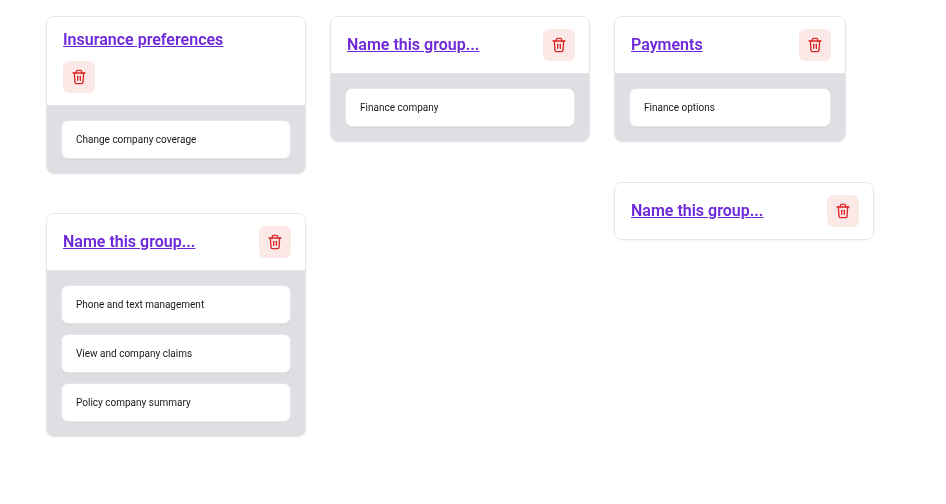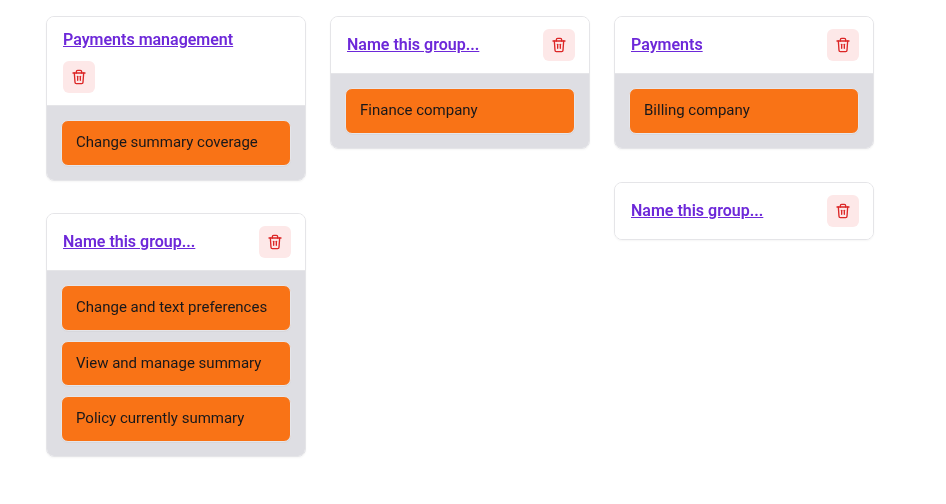--- a/index.html
+++ b/index.html
@@ -66,81 +66,81 @@
     }
     .group-body {
       background: #dedee3;
       padding: 14px;
       border-top: 1px solid #e5e5e8;
       display: flex;
       flex-direction: column;
       gap: 10px;
     }
     .item-card {
-      background: #f97316;
+      background: #ffffff;
       border: 1px solid #e6e6ea;
       border-radius: 7px;
       padding: 12px 14px;
-      font-size: 15px;
+      font-size: 10px;
       color: #18181b;
       line-height: 1.3;
       box-shadow: 0 1px 1px rgba(0,0,0,0.03);
     }
 
     
     #g0 { left: 46px;  top: 16px;  width: 260px; }
     #g1 { left: 46px;  top: 213px; width: 260px; }
     #g2 { left: 330px; top: 16px;  width: 260px; }
-    #g3 { left: 614px; top: 16px;  width: 260px; }
+    #g3 { left: 614px; top: 16px;  width: 232px; }
     #g4 { left: 614px; top: 182px; width: 260px; }
 
     
     #g0 .group-header { align-items: center; }
     #g0 .group-title { width: 100%; }
   </style>
 </head>
 <body>
 
 <div class="canvas">
 
   <div id="g0" class="group-card">
     <div class="group-header">
-      <a class="group-title">Payments management</a>
+      <a class="group-title">Insurance preferences</a>
       <button class="delete-btn">
         <svg viewBox="0 0 24 24">
             <polyline points="3 6 5 6 21 6"></polyline>
             <path d="M19 6l-1 14a2 2 0 0 1-2 2H8a2 2 0 0 1-2-2L5 6"></path>
             <path d="M10 11v6"></path>
             <path d="M14 11v6"></path>
             <path d="M8 6V4a2 2 0 0 1 2-2h4a2 2 0 0 1 2 2v2"></path>
           </svg>
       </button>
     </div>
     <div class="group-body">
-      <div class="item-card">Change summary coverage</div>
+      <div class="item-card">Change company coverage</div>
     </div>
   </div>
 
   <div id="g1" class="group-card">
     <div class="group-header">
       <a class="group-title">Name this group...</a>
       <button class="delete-btn">
         <svg viewBox="0 0 24 24">
             <polyline points="3 6 5 6 21 6"></polyline>
             <path d="M19 6l-1 14a2 2 0 0 1-2 2H8a2 2 0 0 1-2-2L5 6"></path>
             <path d="M10 11v6"></path>
             <path d="M14 11v6"></path>
             <path d="M8 6V4a2 2 0 0 1 2-2h4a2 2 0 0 1 2 2v2"></path>
           </svg>
       </button>
     </div>
     <div class="group-body">
-      <div class="item-card">Change and text preferences</div>
-      <div class="item-card">View and manage summary</div>
-      <div class="item-card">Policy currently summary</div>
+      <div class="item-card">Phone and text management</div>
+      <div class="item-card">View and company claims</div>
+      <div class="item-card">Policy company summary</div>
     </div>
   </div>
 
   <div id="g2" class="group-card">
     <div class="group-header">
       <a class="group-title">Name this group...</a>
       <button class="delete-btn">
         <svg viewBox="0 0 24 24">
             <polyline points="3 6 5 6 21 6"></polyline>
             <path d="M19 6l-1 14a2 2 0 0 1-2 2H8a2 2 0 0 1-2-2L5 6"></path>
@@ -162,21 +162,21 @@
         <svg viewBox="0 0 24 24">
             <polyline points="3 6 5 6 21 6"></polyline>
             <path d="M19 6l-1 14a2 2 0 0 1-2 2H8a2 2 0 0 1-2-2L5 6"></path>
             <path d="M10 11v6"></path>
             <path d="M14 11v6"></path>
             <path d="M8 6V4a2 2 0 0 1 2-2h4a2 2 0 0 1 2 2v2"></path>
           </svg>
       </button>
     </div>
     <div class="group-body">
-      <div class="item-card">Billing company</div>
+      <div class="item-card">Finance options</div>
     </div>
   </div>
 
   <div id="g4" class="group-card">
     <div class="group-header">
       <a class="group-title">Name this group...</a>
       <button class="delete-btn">
         <svg viewBox="0 0 24 24">
             <polyline points="3 6 5 6 21 6"></polyline>
             <path d="M19 6l-1 14a2 2 0 0 1-2 2H8a2 2 0 0 1-2-2L5 6"></path>

